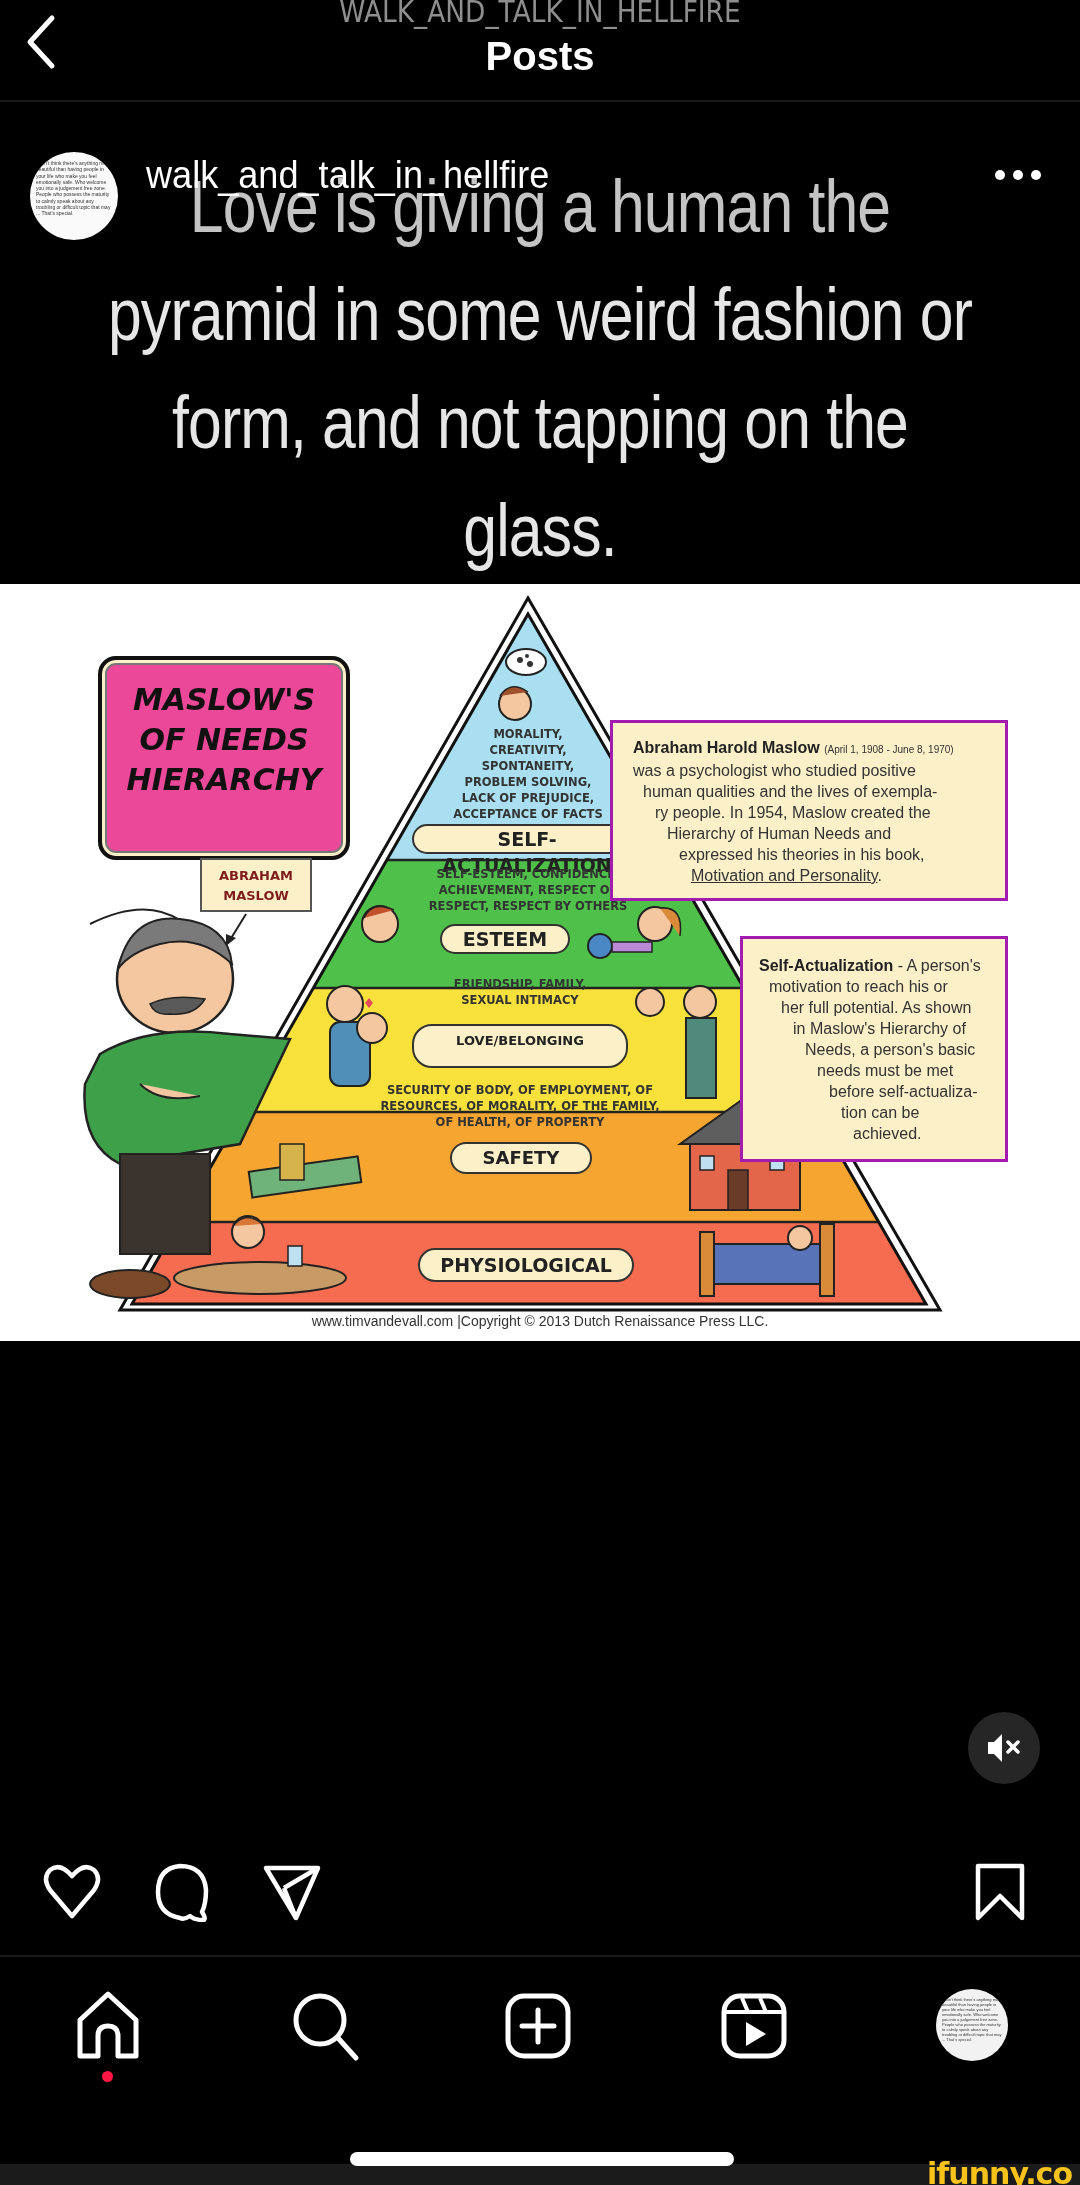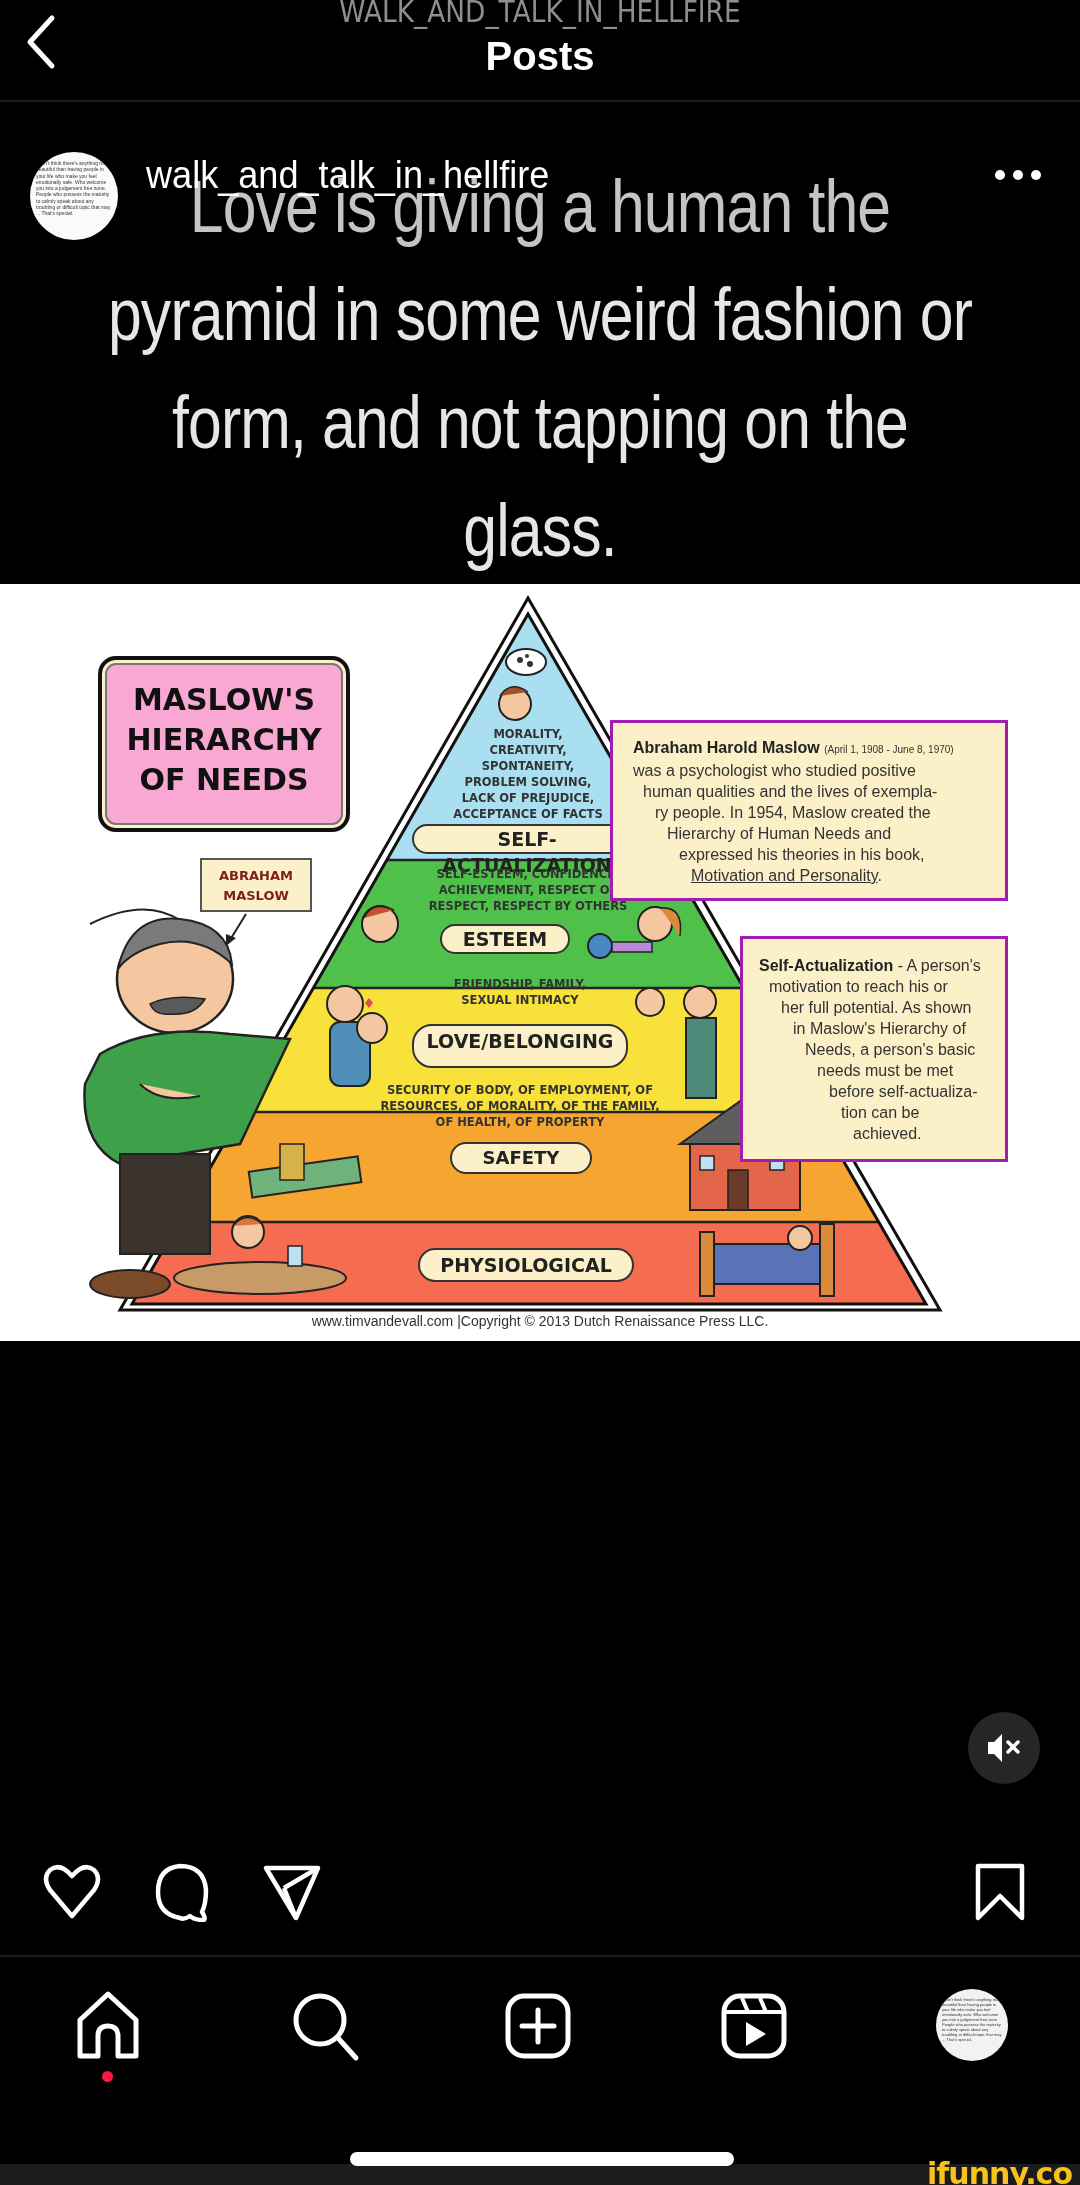--- a/index.html
+++ b/index.html
@@ -19,21 +19,21 @@
   .caption-line.l1 { top: 168px; }
   .caption-line.l2 { top: 276px; }
   .caption-line.l3 { top: 384px; }
   .avatar { position: absolute; left: 30px; top: 152px; width: 88px; height: 88px; border-radius: 50%; background: #fafafa; overflow: hidden; }
   .avatar .tinytext { position: absolute; left: 6px; top: 8px; width: 76px; font-size: 5px; line-height: 6.3px; color: #333; }
   .username { position: absolute; left: 146px; top: 154px; font-size: 38px; color: #fff; transform: scaleX(0.95); transform-origin: left; }
   .more-btn { position: absolute; left: 990px; top: 160px; width: 56px; height: 30px; }
 
   
   .post-image { position: absolute; left: 0; top: 584px; width: 1080px; height: 757px; background: #fff; overflow: hidden; }
-  .title-sign { position: absolute; left: 98px; top: 72px; width: 252px; height: 176px; background: #f9a8d4; border: 4px solid #111; border-radius: 18px; box-shadow: inset 0 0 0 3px #fbf0c8, inset 0 0 0 5px #777; }
+  .title-sign { position: absolute; left: 98px; top: 72px; width: 252px; height: 204px; background: #ec4899; border: 4px solid #111; border-radius: 18px; box-shadow: inset 0 0 0 3px #fbf0c8, inset 0 0 0 5px #777; font-style: italic; }
   .title-sign span { display: block; text-align: center; font-family: "DejaVu Sans", sans-serif; font-weight: bold; font-size: 30px; line-height: 40px; color: #111; }
   .title-sign .inner { position: absolute; top: 20px; left: 0; width: 100%; }
   .name-tag { position: absolute; left: 200px; top: 274px; width: 112px; height: 54px; background: #fbf0c8; border: 2px solid #555; text-align: center; padding-top: 6px; }
   .name-tag span { display: block; font-family: "DejaVu Sans", sans-serif; font-weight: bold; font-size: 13px; line-height: 20px; color: #7f1d1d; }
 
   .info-box { position: absolute; background: #fbf0c8; border: 3px solid #a21caf; color: #333; font-size: 16px; line-height: 21px; }
   .info-box.bio { left: 610px; top: 136px; width: 398px; height: 181px; padding: 14px 8px 0 20px; }
   .info-box.selfact { left: 740px; top: 352px; width: 268px; height: 226px; padding: 16px 8px 0 16px; }
   .info-box b { color: #222; font-size: 16px; }
   .info-box .dates { font-size: 10px; }
@@ -161,22 +161,22 @@
       <ellipse cx="130" cy="700" rx="40" ry="14" fill="#7a4a2a" stroke="#222" stroke-width="2"></ellipse>
     </g>
 
     <line x1="246" y1="330" x2="230" y2="356" stroke="#222" stroke-width="2"></line>
     <polygon points="226,362 226,350 236,354" fill="#222"></polygon>
   </svg>
 
   <div class="title-sign">
     <div class="inner">
       <span>MASLOW'S</span>
+      <span>OF NEEDS</span>
       <span>HIERARCHY</span>
-      <span>OF NEEDS</span>
     </div>
   </div>
   <div class="name-tag">
     <span>ABRAHAM</span>
     <span>MASLOW</span>
   </div>
 
   <div class="level-text" style="left:378px; top:142px; width:300px;">
     <div>MORALITY,</div>
     <div>CREATIVITY,</div>
@@ -191,21 +191,21 @@
     <div>SELF-ESTEEM, CONFIDENCE,</div>
     <div>ACHIEVEMENT, RESPECT OF</div>
     <div>RESPECT, RESPECT BY OTHERS</div>
   </div>
   <div class="level-pill" style="left:440px; top:340px; width:130px; height:30px; font-size:19px; line-height:26px;">ESTEEM</div>
 
   <div class="level-text" style="left:390px; top:392px; width:260px;">
     <div>FRIENDSHIP, FAMILY,</div>
     <div>SEXUAL INTIMACY</div>
   </div>
-  <div class="level-pill" style="left:412px; top:440px; width:216px; height:44px; font-size:19px; line-height:30px;">LOVE/BELONGING</div>
+  <div class="level-pill" style="left:412px; top:440px; width:216px; height:44px; font-size:13px; line-height:30px;">LOVE/BELONGING</div>
 
   <div class="level-text" style="left:340px; top:498px; width:360px;">
     <div>SECURITY OF BODY, OF EMPLOYMENT, OF</div>
     <div>RESOURCES, OF MORALITY, OF THE FAMILY,</div>
     <div>OF HEALTH, OF PROPERTY</div>
   </div>
   <div class="level-pill" style="left:450px; top:558px; width:142px; height:32px; font-size:18px; line-height:28px;">SAFETY</div>
 
   <div class="level-pill" style="left:418px; top:664px; width:216px; height:34px; font-size:19px; line-height:30px;">PHYSIOLOGICAL</div>
 

